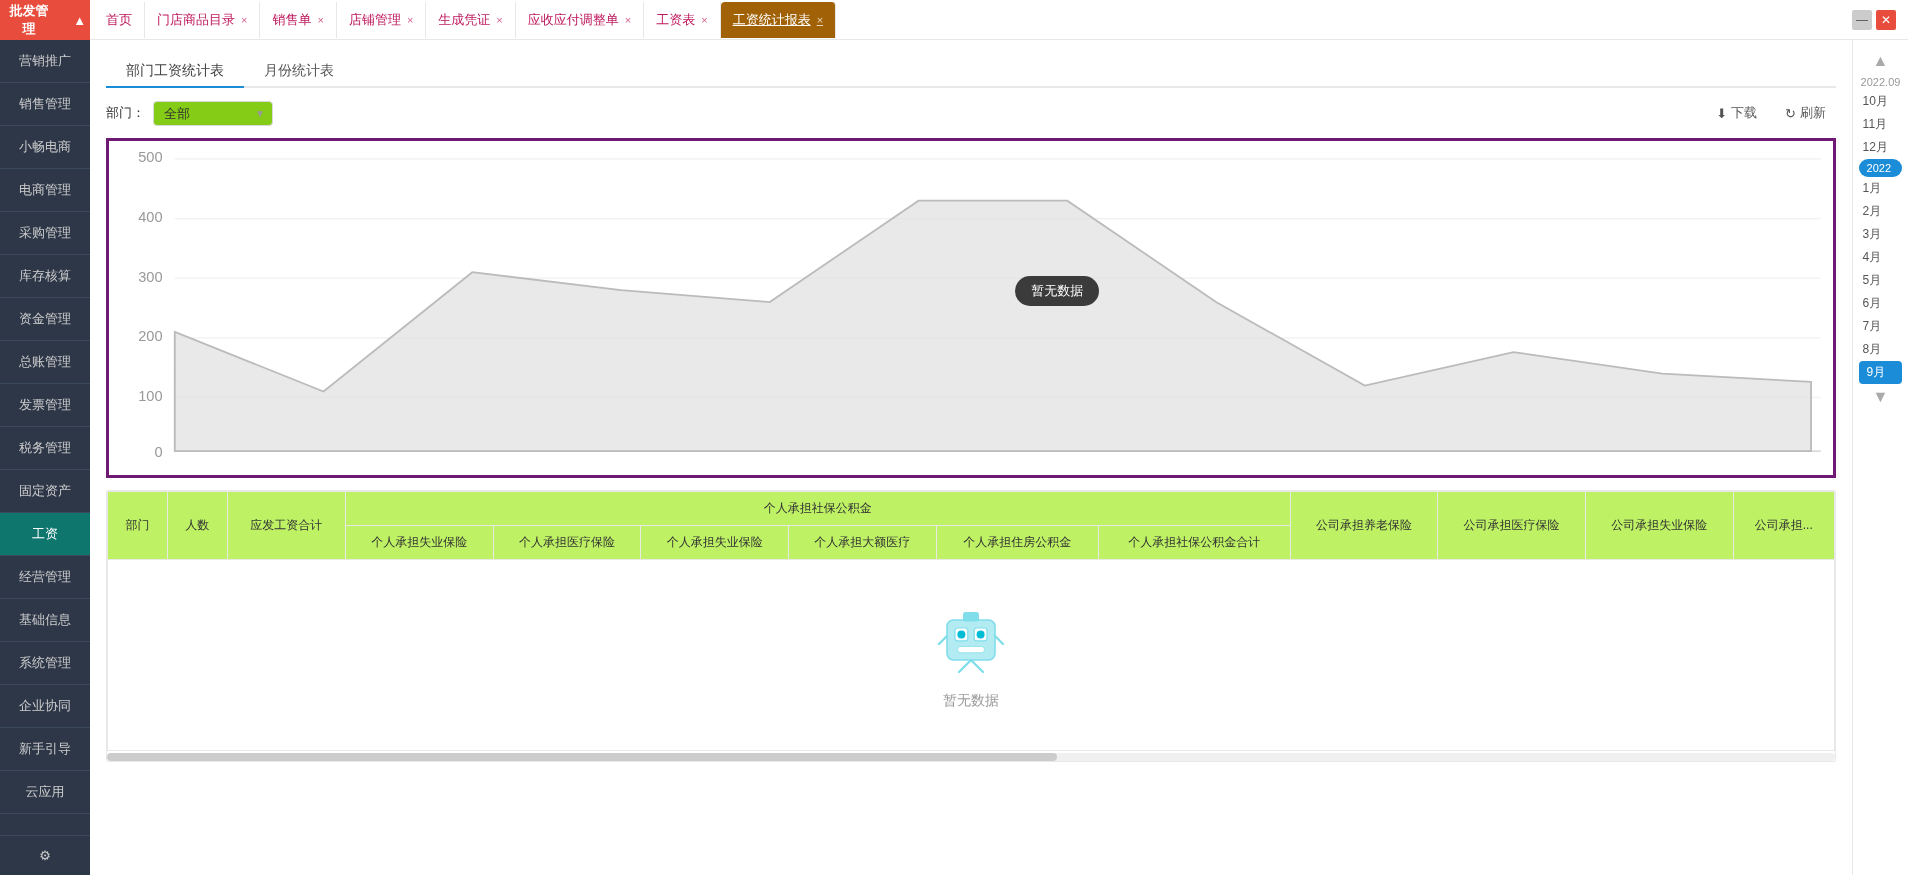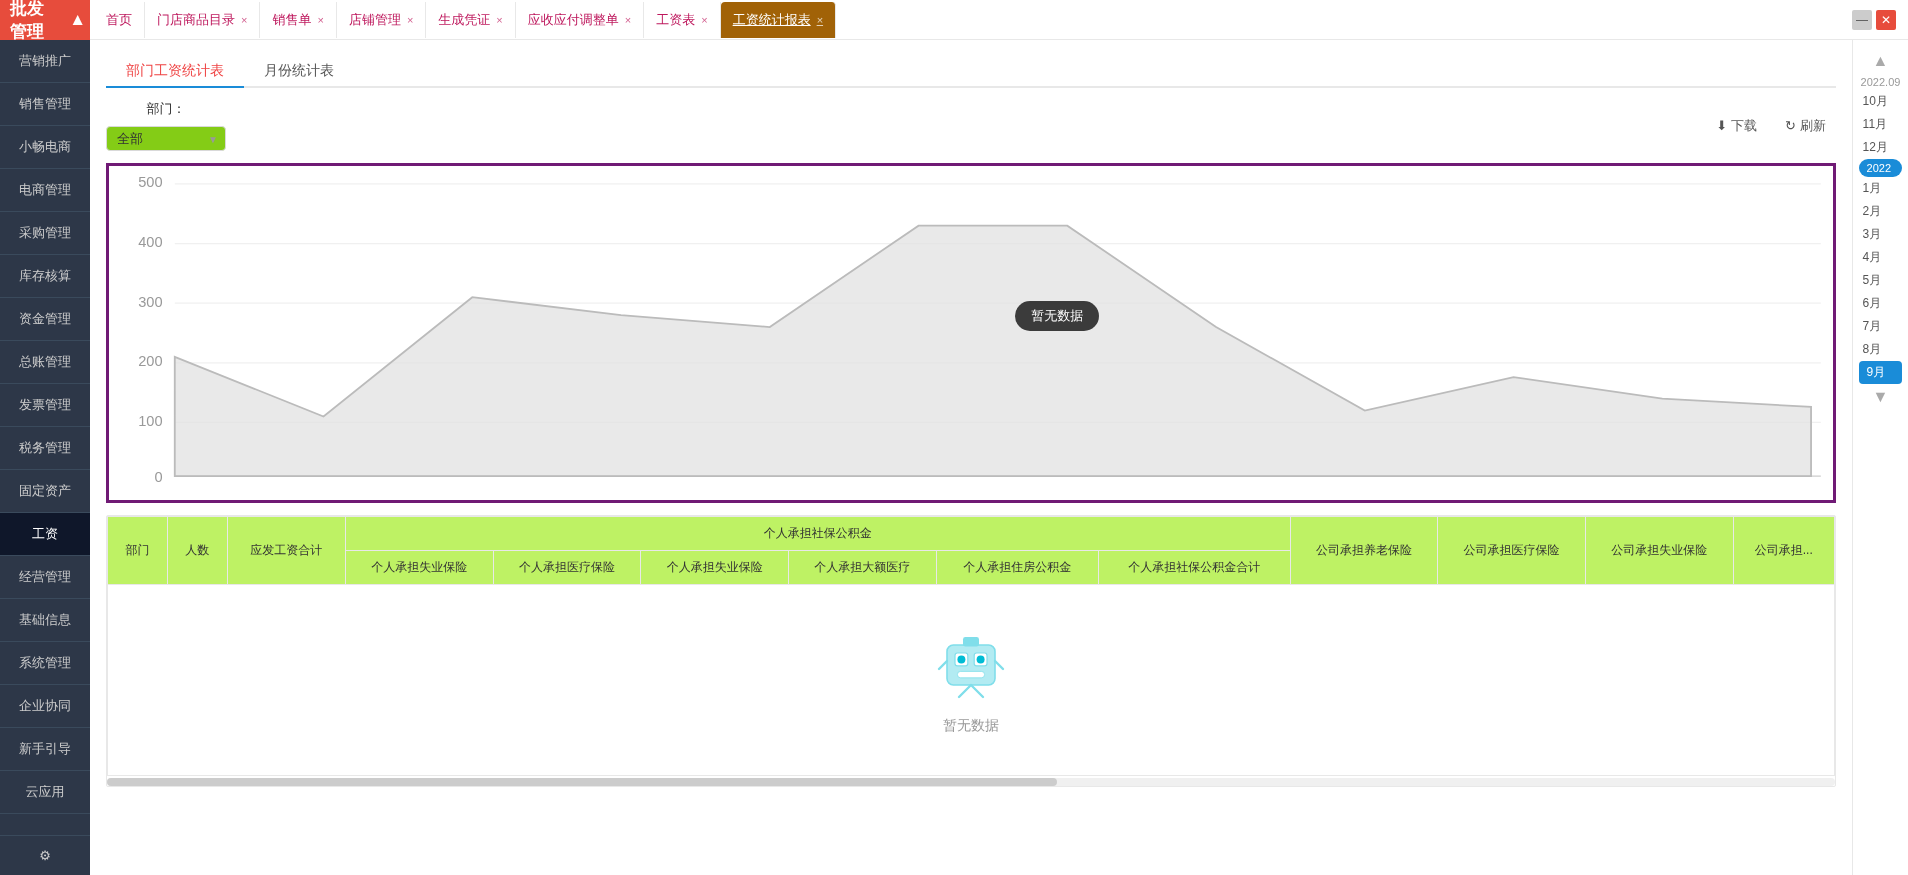--- a/index.html
+++ b/index.html
@@ -12,38 +12,38 @@
       display: flex;
       flex-direction: column;
       height: 100%;
       flex-shrink: 0;
     }
     .sidebar-header {
       background: #e74c3c;
       color: white;
       text-align: center;
       padding: 10px 4px;
-      font-size: 17px;
+      font-size: 13px;
       font-weight: bold;
       display: flex;
       align-items: center;
       justify-content: center;
       gap: 19px;
       cursor: pointer;
       height: 40px;
     }
     .sidebar-item {
       color: #ccc;
       text-align: center;
       padding: 12px 4px;
       font-size: 13px;
       cursor: pointer;
       border-bottom: 1px solid #3a4a5c;
     }
-    .sidebar-item.active { background: #0f172a; color: white; }
+    .sidebar-item.active { background: #0f766e; color: white; }
     .sidebar-footer {
       margin-top: auto;
       color: #ccc;
       text-align: center;
       padding: 12px 4px;
       cursor: pointer;
       border-top: 1px solid #3a4a5c;
     }
 
     
@@ -122,33 +122,32 @@
       padding-bottom: 0;
     }
     .sub-tab {
       padding: 6px 20px;
       cursor: pointer;
       font-size: 14px;
       color: #555;
       border-bottom: 2px solid transparent;
       margin-bottom: -2px;
     }
-    .sub-tab.active { color: #ef4444; border-bottom: 2px solid #1a8cd8; }
+    .sub-tab.active { color: #404040; border-bottom: 2px solid #1a8cd8; }
 
     
     .toolbar {
       display: flex;
       align-items: center;
       justify-content: space-between;
     }
     .filter-row {
       display: flex;
       align-items: center;
       gap: 8px;
-      flex-direction: column;
     }
     .filter-label { font-size: 13px; color: #333; }
     .select-wrapper {
       position: relative;
       display: inline-block;
     }
     .select-wrapper select {
       border: 1px solid #d9d9d9;
       border-radius: 4px;
       padding: 4px 28px 4px 10px;

